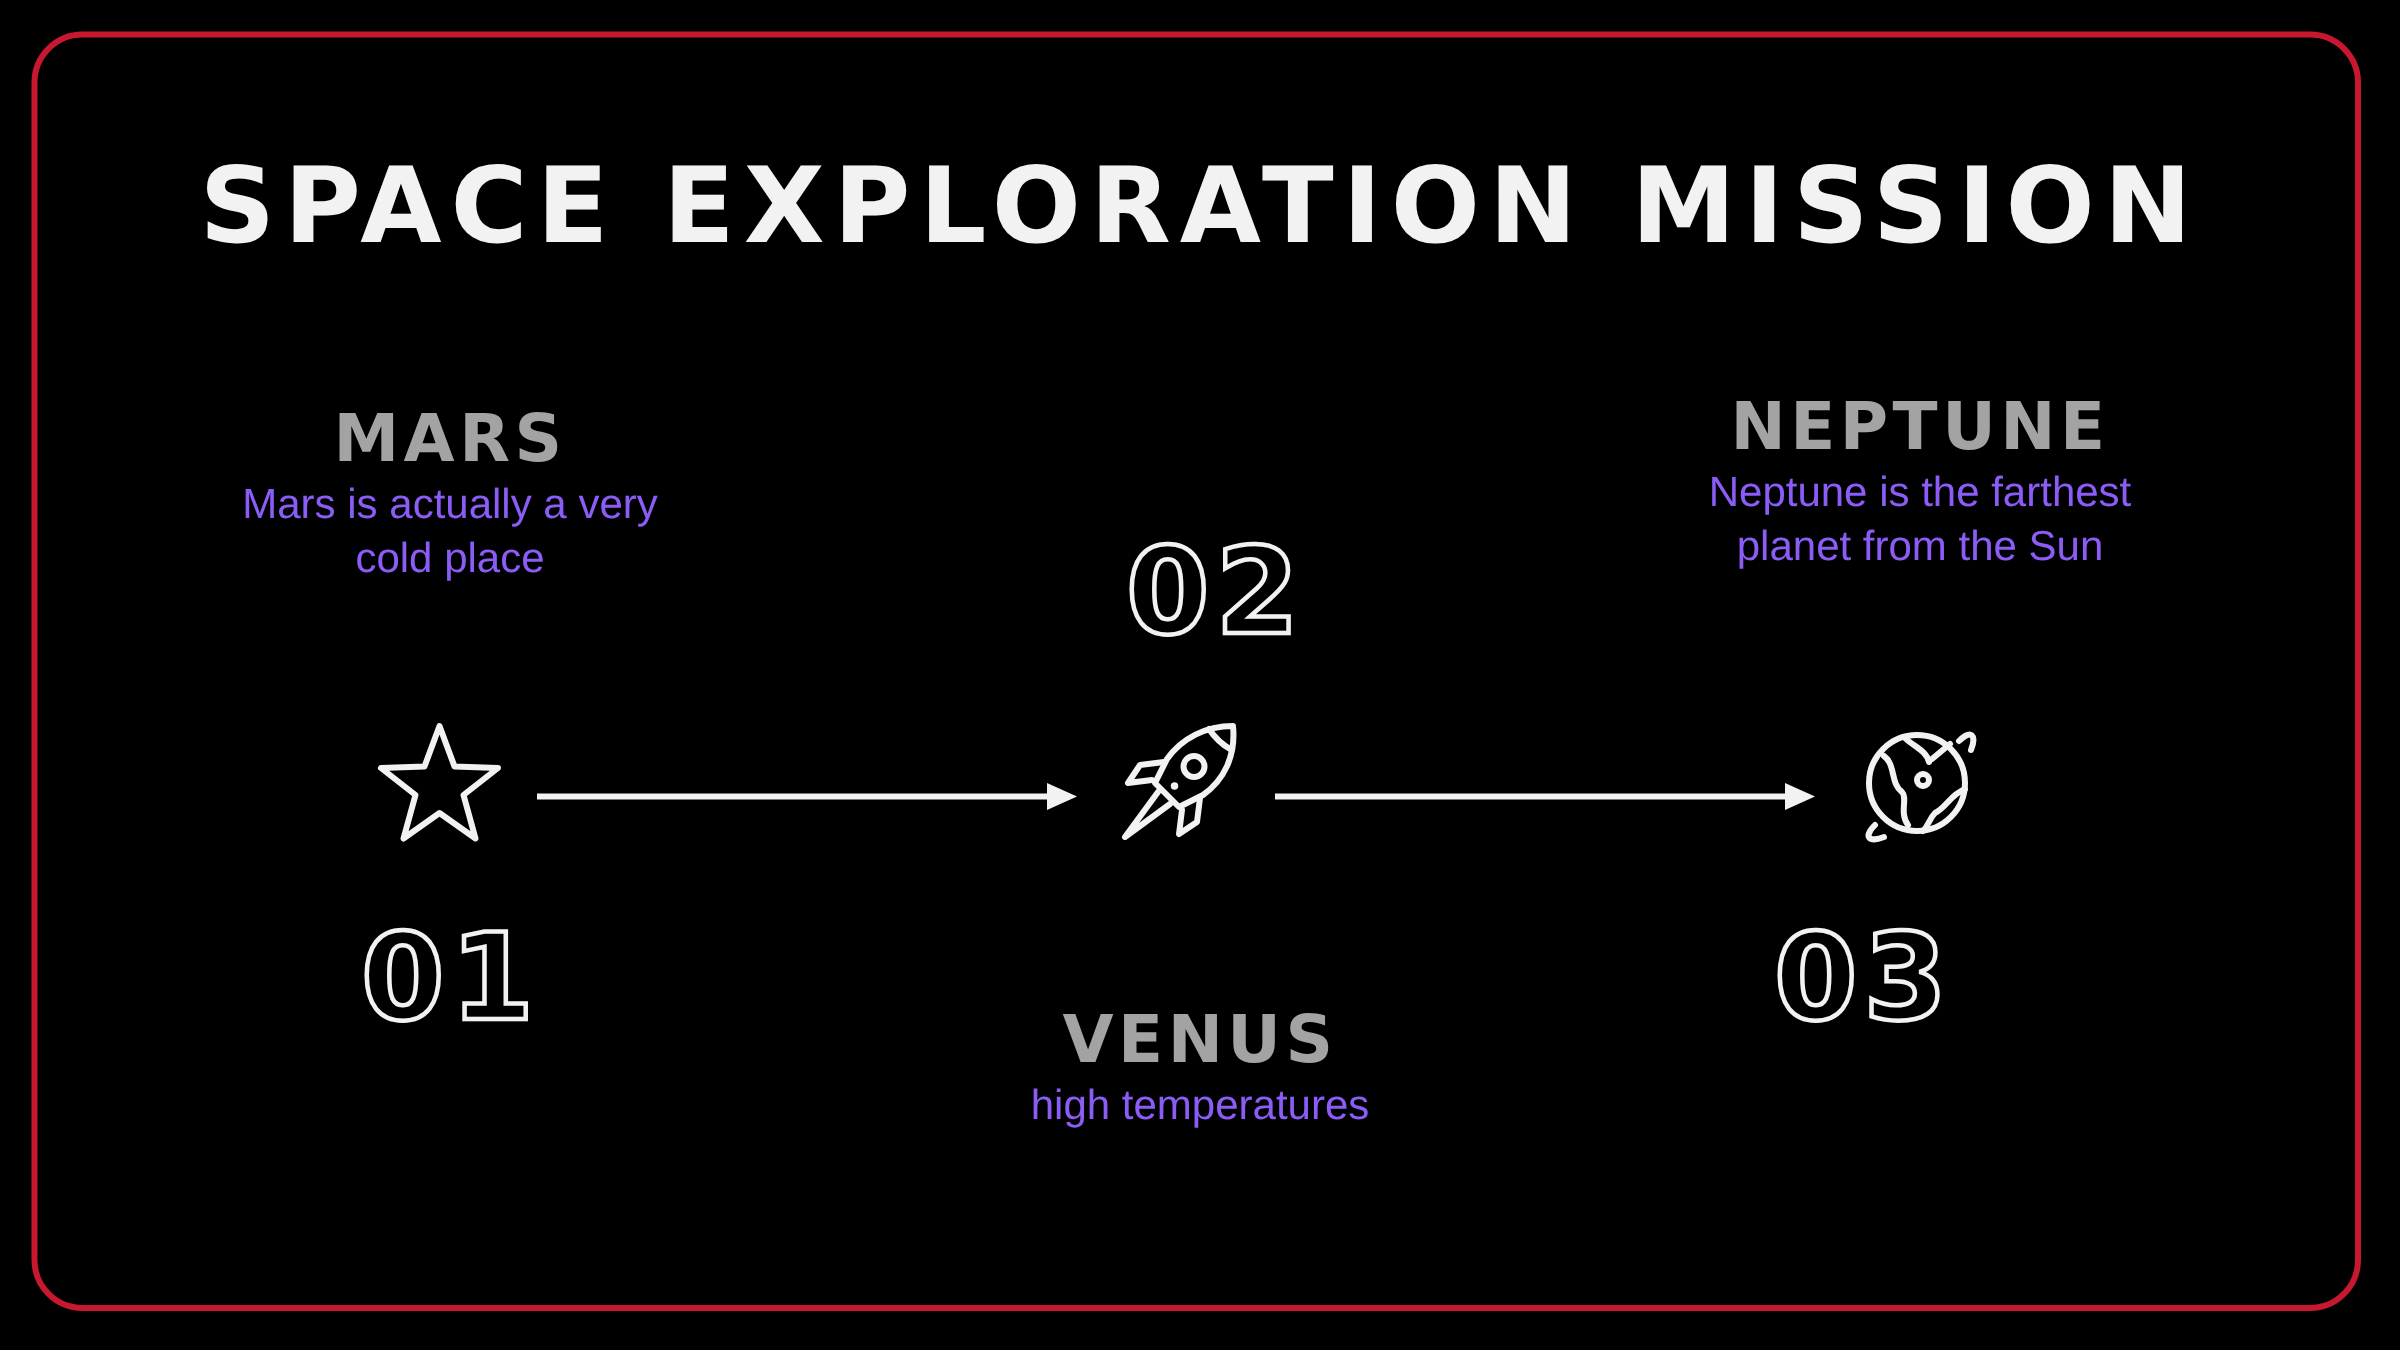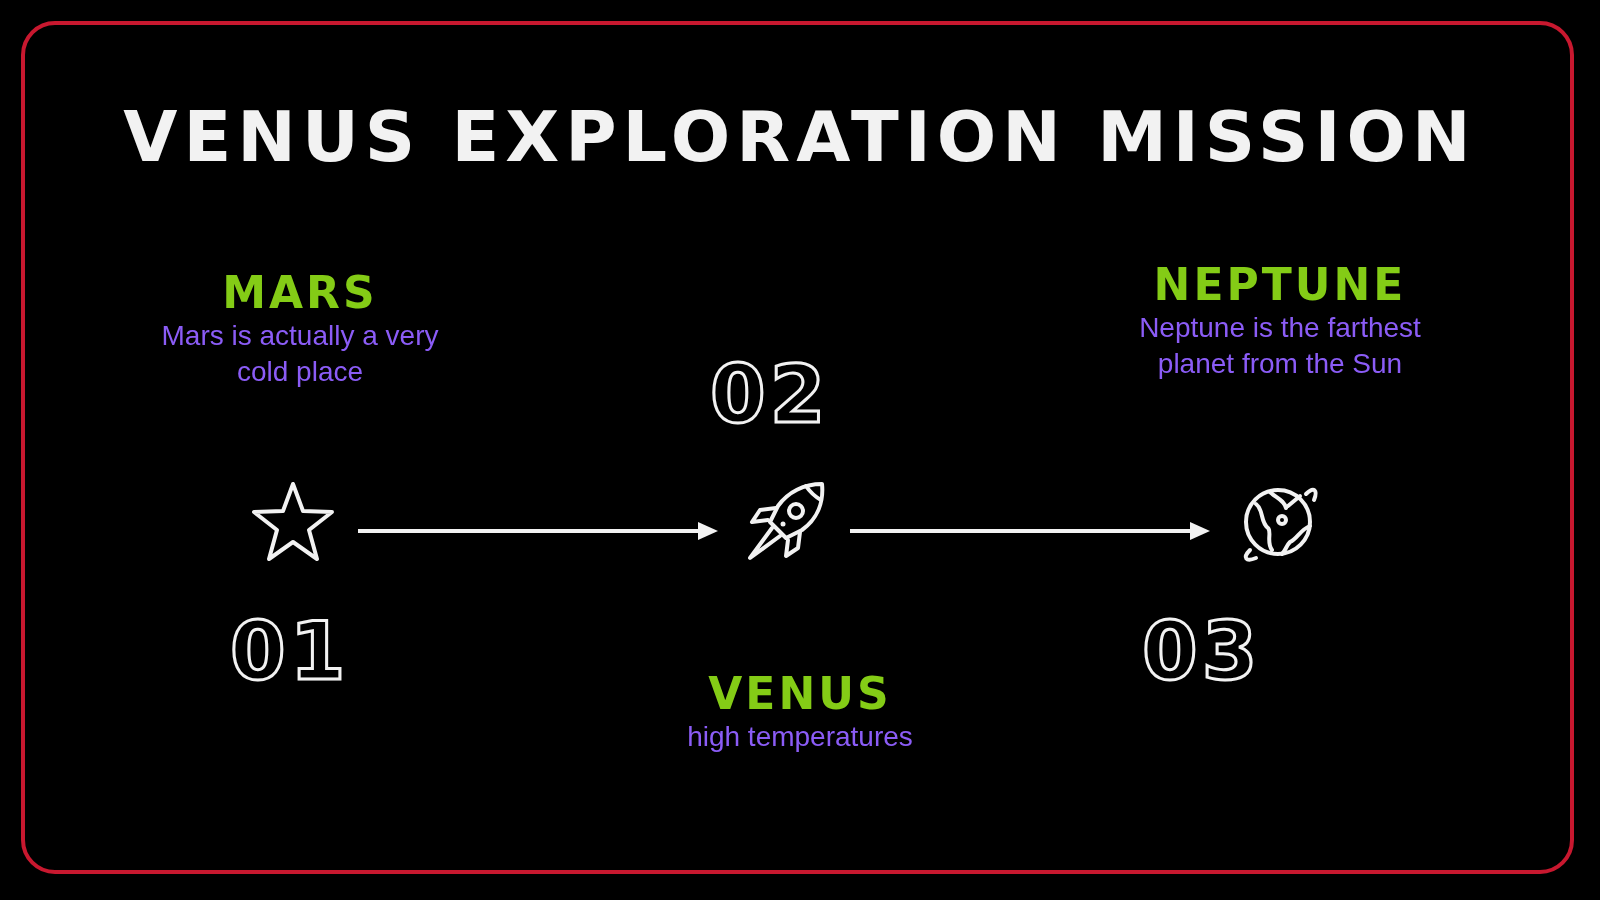--- a/index.html
+++ b/index.html
@@ -40,39 +40,39 @@
     }
     .block {
       position: absolute;
       text-align: center;
     }
     .heading {
       font-family: "DejaVu Sans", sans-serif;
       font-weight: bold;
       font-size: 44px;
       letter-spacing: 3px;
-      color: #84cc16;
+      color: #a3a3a3;
       line-height: 50px;
     }
     .desc {
       font-family: "Liberation Sans", sans-serif;
       font-size: 28px;
       line-height: 36px;
       color: #8b5cf6;
     }
     .num {
       position: absolute;
       font-family: "DejaVu Sans", sans-serif;
       font-weight: bold;
       font-size: 80px;
       line-height: 80px;
       color: transparent;
       -webkit-text-stroke: 3px #f2f2f2;
       letter-spacing: 4px;
-      text-align: left;
+      text-align: right;
     }
     .icon {
       position: absolute;
     }
     .arrow {
       position: absolute;
       height: 4px;
       background: #f2f2f2;
     }
     .arrow::after {
@@ -83,21 +83,21 @@
       border-left: 20px solid #f2f2f2;
       border-top: 9px solid transparent;
       border-bottom: 9px solid transparent;
     }
   </style>
 </head>
 <body>
 
 <div class="frame"></div>
 
-<div class="title">VENUS EXPLORATION MISSION</div>
+<div class="title">SPACE EXPLORATION MISSION</div>
 
 <div class="block" style="left:130px; top:268px; width:340px;">
   <div class="heading">MARS</div>
   <div class="desc">Mars is actually a very</div>
   <div class="desc">cold place</div>
 </div>
 
 <svg class="icon" style="left:250px; top:480px;" width="86" height="84" viewBox="0 0 86 84">
   <polygon points="43,4 53,31 82,32 59,50 67,79 43,62 19,79 27,50 4,32 33,31" fill="none" stroke="#f2f2f2" stroke-width="4" stroke-linejoin="round"></polygon>
 </svg>

